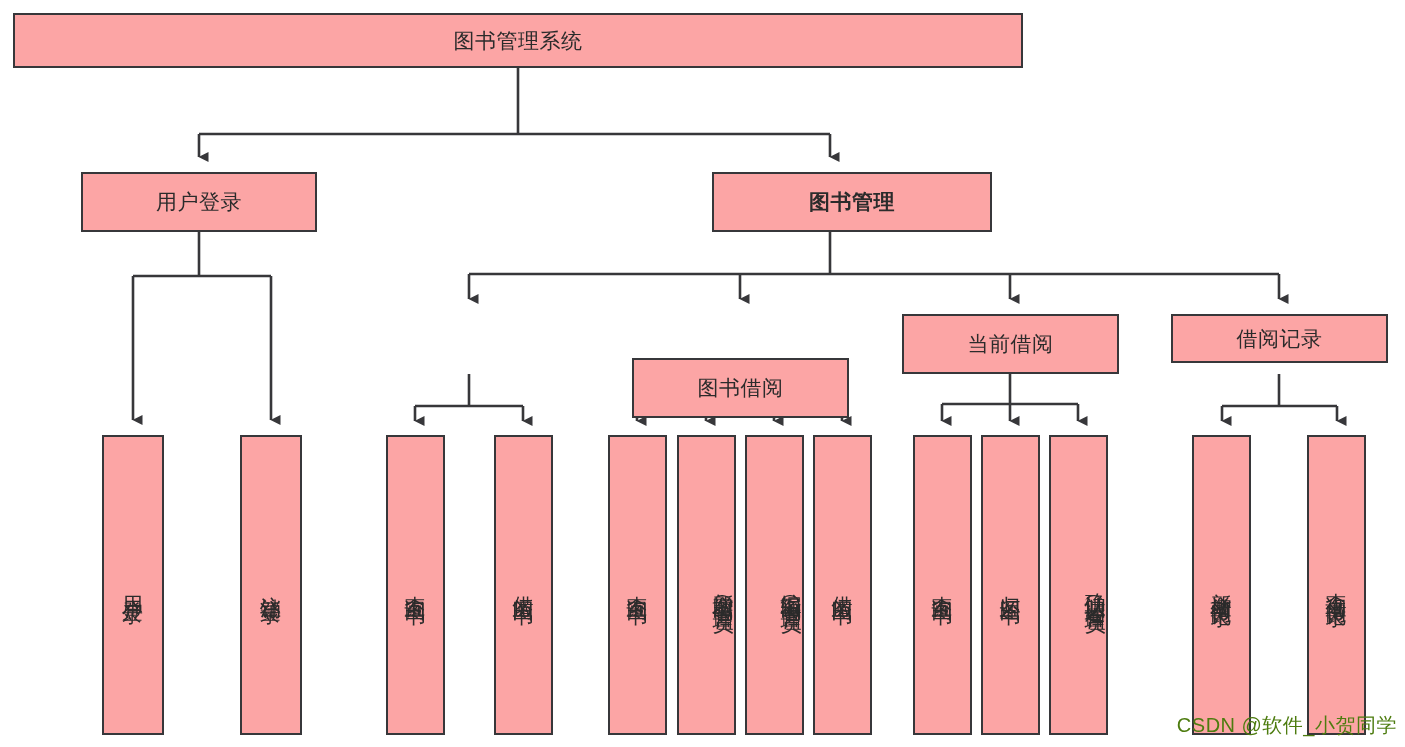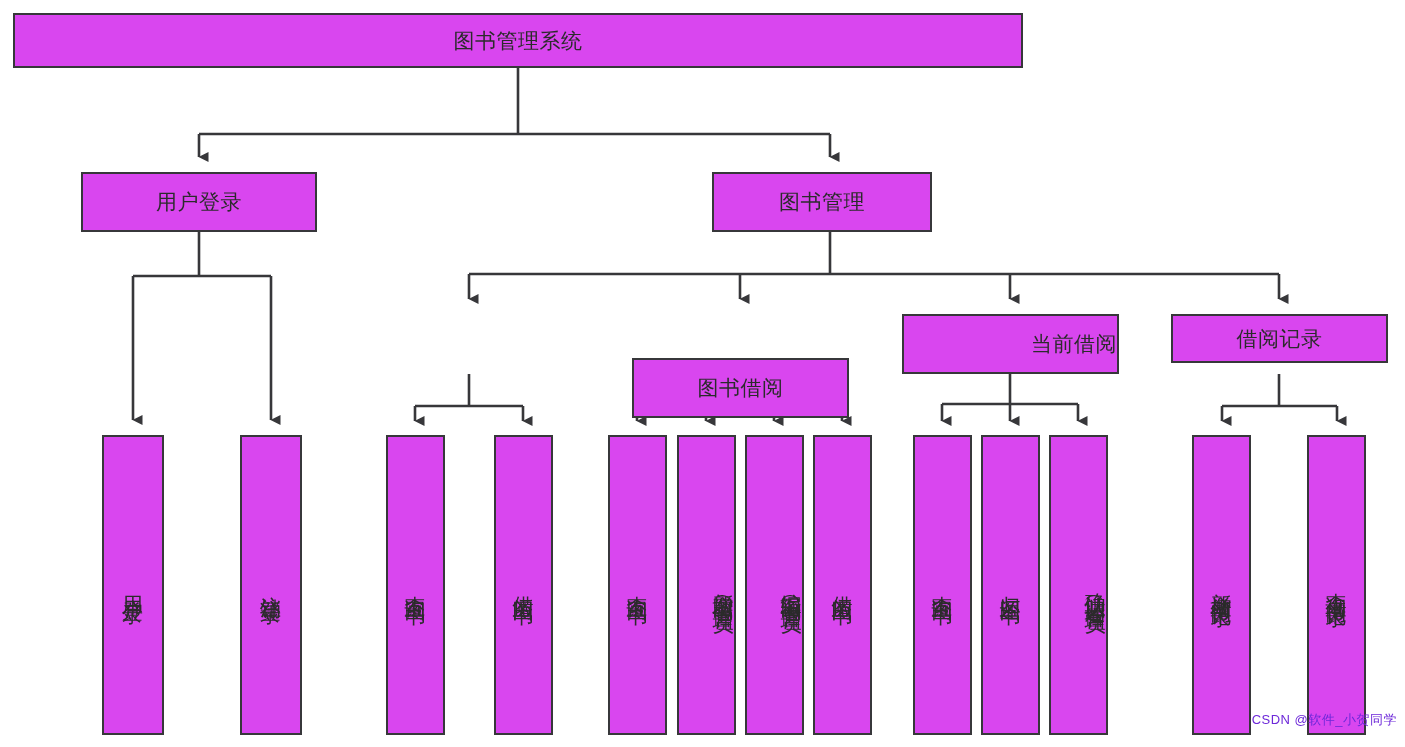--- a/index.html
+++ b/index.html
@@ -21,21 +21,21 @@
     position: absolute;
     left: 0;
     top: 0;
     width: 1405px;
     height: 747px;
     pointer-events: none;
   }
   .node {
     position: absolute;
     box-sizing: border-box;
-    background: #d946ef;
+    background: #fca5a5;
     border: 2px solid #37373a;
     display: flex;
     align-items: center;
     justify-content: center;
     color: #2b2b2b;
   }
   .node.horiz {
     font-size: 21px;
     letter-spacing: 0.5px;
     line-height: 1.2;
@@ -51,23 +51,23 @@
   }
   .node.vert .vlabel {
     writing-mode: vertical-rl;
     text-orientation: upright;
     letter-spacing: 3px;
     line-height: 1;
   }
   .watermark {
     position: absolute;
     right: 8px;
-    bottom: 18px;
-    font-size: 13px;
-    color: #6d28d9;
+    bottom: 8px;
+    font-size: 20px;
+    color: #4d7c0f;
     letter-spacing: 0.5px;
     white-space: nowrap;
   }
 </style>
 </head>
 <body>
 
 <div id="canvas">
 
   <svg class="edges" viewBox="0 0 1405 747">
@@ -120,28 +120,28 @@
     </g>
   </svg>
 
   <div class="node horiz" style="left:13px; top:13px; width:1010px; height:55px;">
     <span>图书管理系统</span>
   </div>
 
   <div class="node horiz" style="left:81px; top:172px; width:236px; height:60px;">
     <span>用户登录</span>
   </div>
-  <div class="node horiz" style="left:712px; top:172px; width:220px; height:60px;">
+  <div class="node horiz" style="left:712px; top:172px; width:280px; height:60px;font-weight:bold;">
     <span>图书管理</span>
   </div>
 
   <div class="node horiz" style="left:632px; top:314px; width:217px; height:60px;margin-top:44px;">
     <span>图书借阅</span>
   </div>
-  <div class="node horiz" style="left:902px; top:314px; width:217px; height:60px;justify-content:flex-end;">
+  <div class="node horiz" style="left:902px; top:314px; width:217px; height:60px;">
     <span>当前借阅</span>
   </div>
   <div class="node horiz" style="left:1171px; top:314px; width:217px; height:49px;">
     <span>借阅记录</span>
   </div>
 
   <div class="node vert" style="left:102px; top:435px; width:62px; height:300px; justify-content:center; align-items:center; padding-top:0;">
     <span class="vlabel">用户登录</span>
   </div>
   <div class="node vert" style="left:240px; top:435px; width:62px; height:300px; justify-content:center; align-items:center; padding-top:0;">

